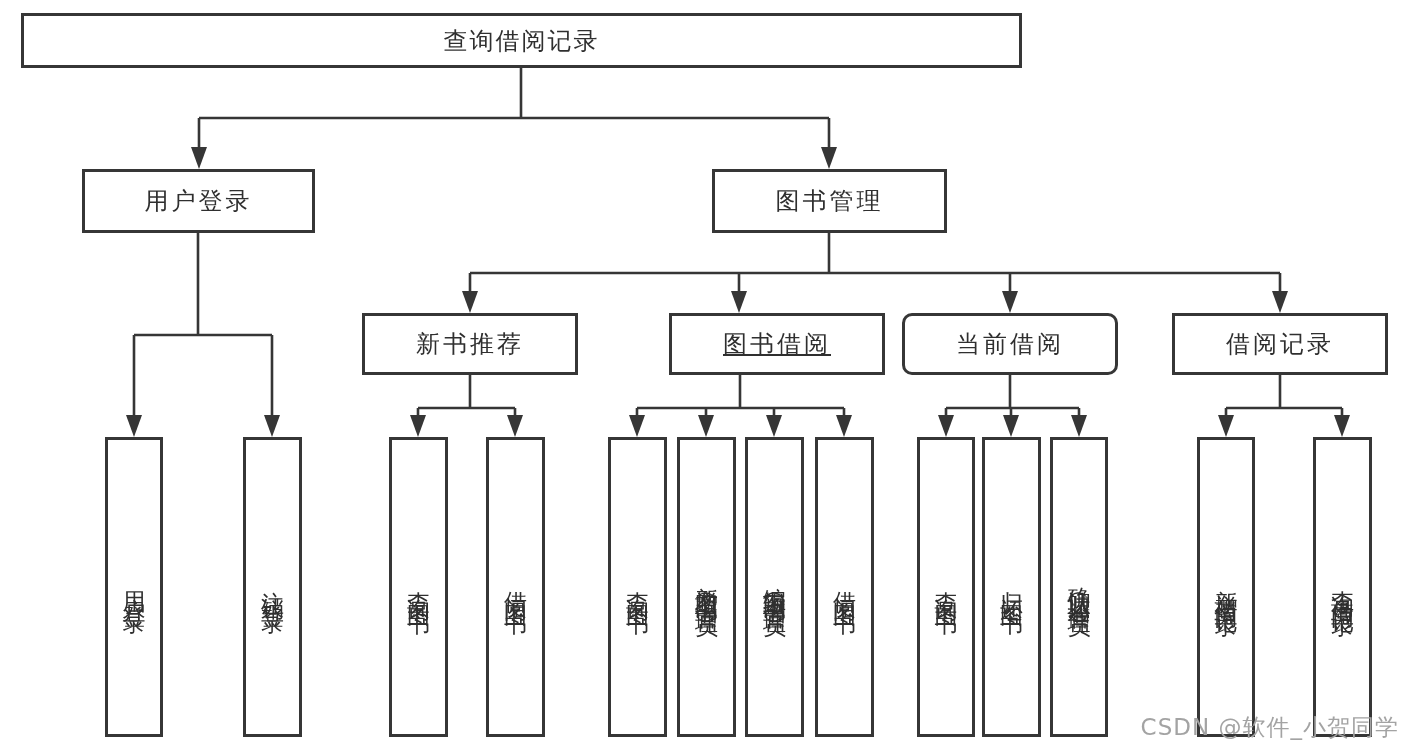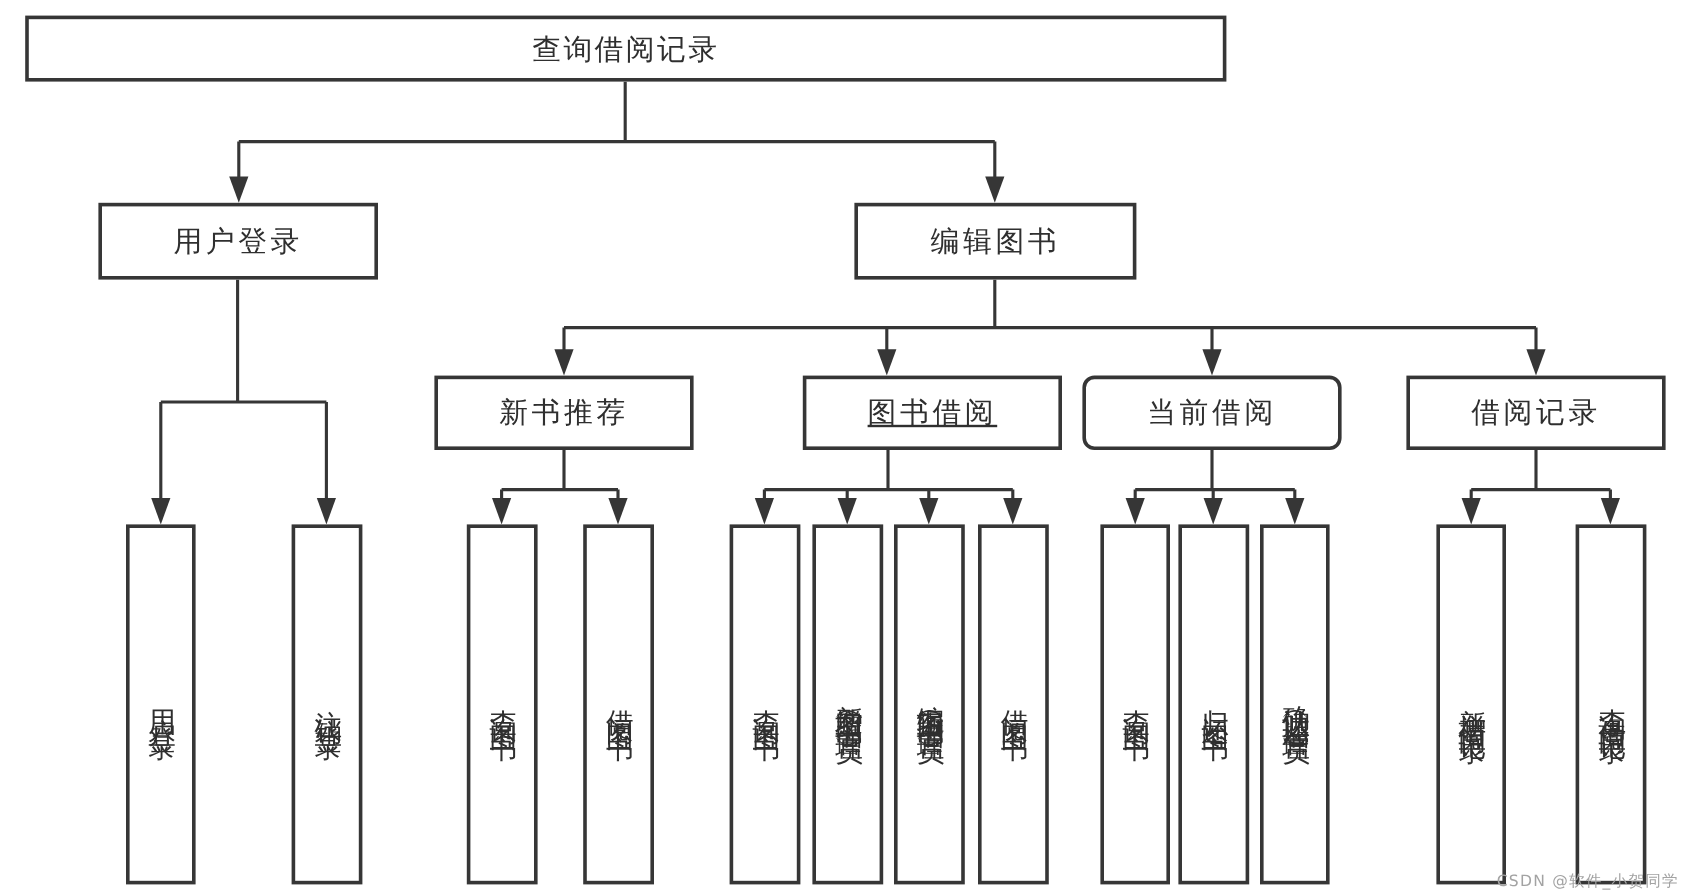--- a/index.html
+++ b/index.html
@@ -45,21 +45,21 @@
   .vbox {
     writing-mode: vertical-rl;
     font-size: 23px;
     letter-spacing: 7px;
     line-height: 1;
   }
   .watermark {
     position: absolute;
     right: 6px;
     bottom: 4px;
-    font-size: 13px;
+    font-size: 23px;
     color: var(--watermark, #a3a3a3);
     letter-spacing: 1px;
     white-space: nowrap;
     z-index: 5;
   }
 </style>
 </head>
 <body>
 
 <div class="canvas">
@@ -99,21 +99,21 @@
       <polygon points="1003,415 1019,415 1011,437"></polygon>
       <polygon points="1071,415 1087,415 1079,437"></polygon>
       <polygon points="1218,415 1234,415 1226,437"></polygon>
       <polygon points="1334,415 1350,415 1342,437"></polygon>
     </g>
   </svg>
 
   <div class="box hbox root-box" style="left:21px; top:13px; width:1001px; height:55px;">查询借阅记录</div>
 
   <div class="box hbox" style="left:82px; top:169px; width:233px; height:64px;">用户登录</div>
-  <div class="box hbox" style="left:712px; top:169px; width:235px; height:64px;">编辑图书</div>
+  <div class="box hbox" style="left:712px; top:169px; width:235px; height:64px;">图书管理</div>
 
   <div class="box hbox" style="left:362px; top:313px; width:216px; height:62px;text-align:center;">新书推荐</div>
   <div class="box hbox" style="left:669px; top:313px; width:216px; height:62px;text-decoration:underline;">图书借阅</div>
   <div class="box hbox" style="left:902px; top:313px; width:216px; height:62px;border-radius:10px;">当前借阅</div>
   <div class="box hbox" style="left:1172px; top:313px; width:216px; height:62px;">借阅记录</div>
 
   <div class="box vbox" style="left:105px; top:437px; width:58px; height:300px;">用户登录</div>
   <div class="box vbox" style="left:243px; top:437px; width:59px; height:300px;">注销登录</div>
 
   <div class="box vbox" style="left:389px; top:437px; width:59px; height:300px;">查询图书</div>

